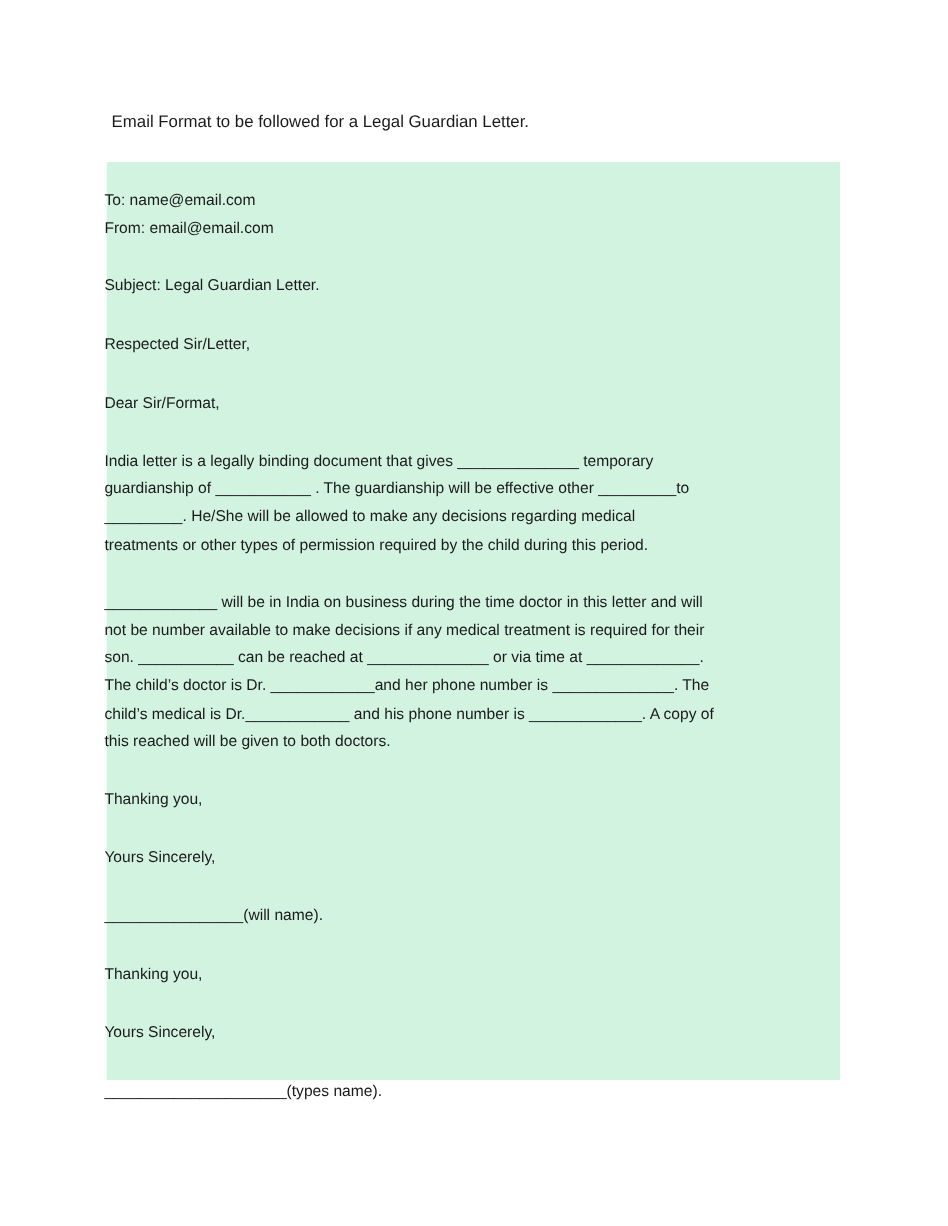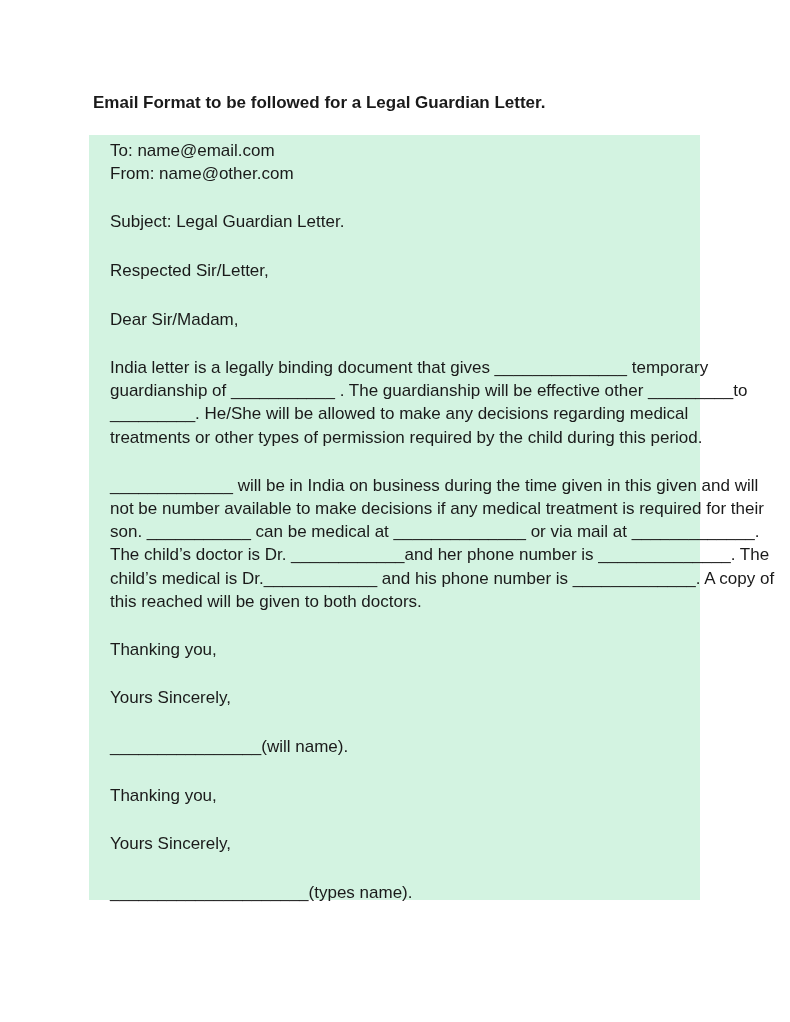--- a/index.html
+++ b/index.html
@@ -1,42 +1,42 @@
 <!DOCTYPE html>
 <html><head>
 <meta charset="utf-8">
 <style>
   html, body { margin: 0; padding: 0; background: #ffffff; }
   body { width: 790px; height: 1022px; position: relative; overflow: hidden;
          font-family: "Liberation Sans", sans-serif; color: #1a1a1a; }
-  .heading { position: absolute; left: 93px; top: 93px; font-size: 17px; font-weight: bold; }
+  .heading { position: absolute; left: 93px; top: 93px; font-size: 14px; }
   .box { position: absolute; left: 89px; top: 135px; width: 611px; height: 765px; background: #d3f3e1; }
-  .line { position: absolute; left: 110px; font-size: 17px; white-space: nowrap; line-height: 18px; }
+  .line { position: absolute; left: 87px; font-size: 13px; white-space: nowrap; line-height: 18px; margin-top: 16px; }
 </style>
 </head>
 <body>
 
 <div class="heading">Email Format to be followed for a Legal Guardian Letter.</div>
 
 <div class="box"></div>
 
 <div class="line" style="top:142px">To: name@email.com</div>
-<div class="line" style="top:165px">From: name@other.com</div>
+<div class="line" style="top:165px">From: email@email.com</div>
 <div class="line" style="top:213px">Subject: Legal Guardian Letter.</div>
 <div class="line" style="top:262px">Respected Sir/Letter,</div>
-<div class="line" style="top:311px">Dear Sir/Madam,</div>
+<div class="line" style="top:311px">Dear Sir/Format,</div>
 
 <div class="line" style="top:359px">India letter is a legally binding document that gives ______________ temporary</div>
 <div class="line" style="top:382px">guardianship of ___________ . The guardianship will be effective other _________to</div>
 <div class="line" style="top:405px">_________. He/She will be allowed to make any decisions regarding medical</div>
 <div class="line" style="top:429px">treatments or other types of permission required by the child during this period.</div>
 
-<div class="line" style="top:477px">_____________ will be in India on business during the time given in this given and will</div>
+<div class="line" style="top:477px">_____________ will be in India on business during the time doctor in this letter and will</div>
 <div class="line" style="top:500px">not be number available to make decisions if any medical treatment is required for their</div>
-<div class="line" style="top:523px">son. ___________ can be medical at ______________ or via mail at _____________.</div>
+<div class="line" style="top:523px">son. ___________ can be reached at ______________ or via time at _____________.</div>
 <div class="line" style="top:546px">The child’s doctor is Dr. ____________and her phone number is ______________. The</div>
 <div class="line" style="top:570px">child’s medical is Dr.____________ and his phone number is _____________. A copy of</div>
 <div class="line" style="top:593px">this reached will be given to both doctors.</div>
 
 <div class="line" style="top:641px">Thanking you,</div>
 <div class="line" style="top:689px">Yours Sincerely,</div>
 <div class="line" style="top:738px">________________(will name).</div>
 <div class="line" style="top:787px">Thanking you,</div>
 <div class="line" style="top:835px">Yours Sincerely,</div>
 <div class="line" style="top:884px">_____________________(types name).</div>

